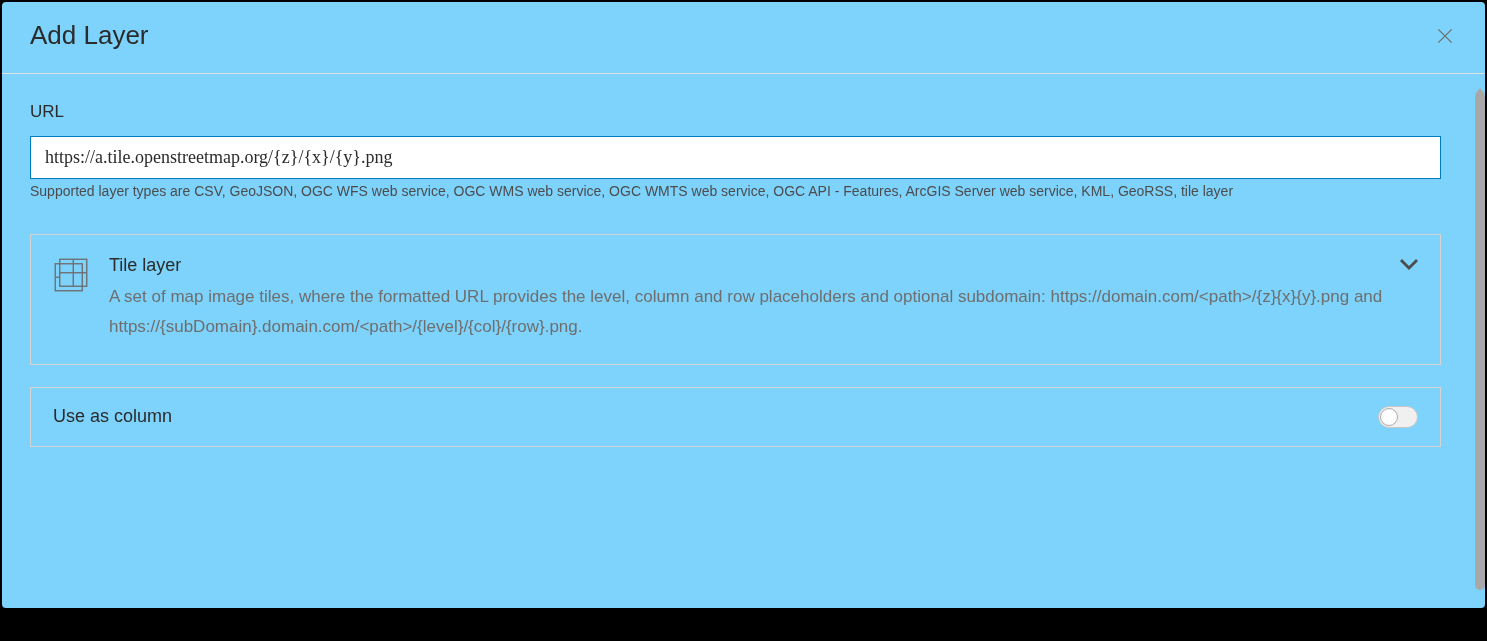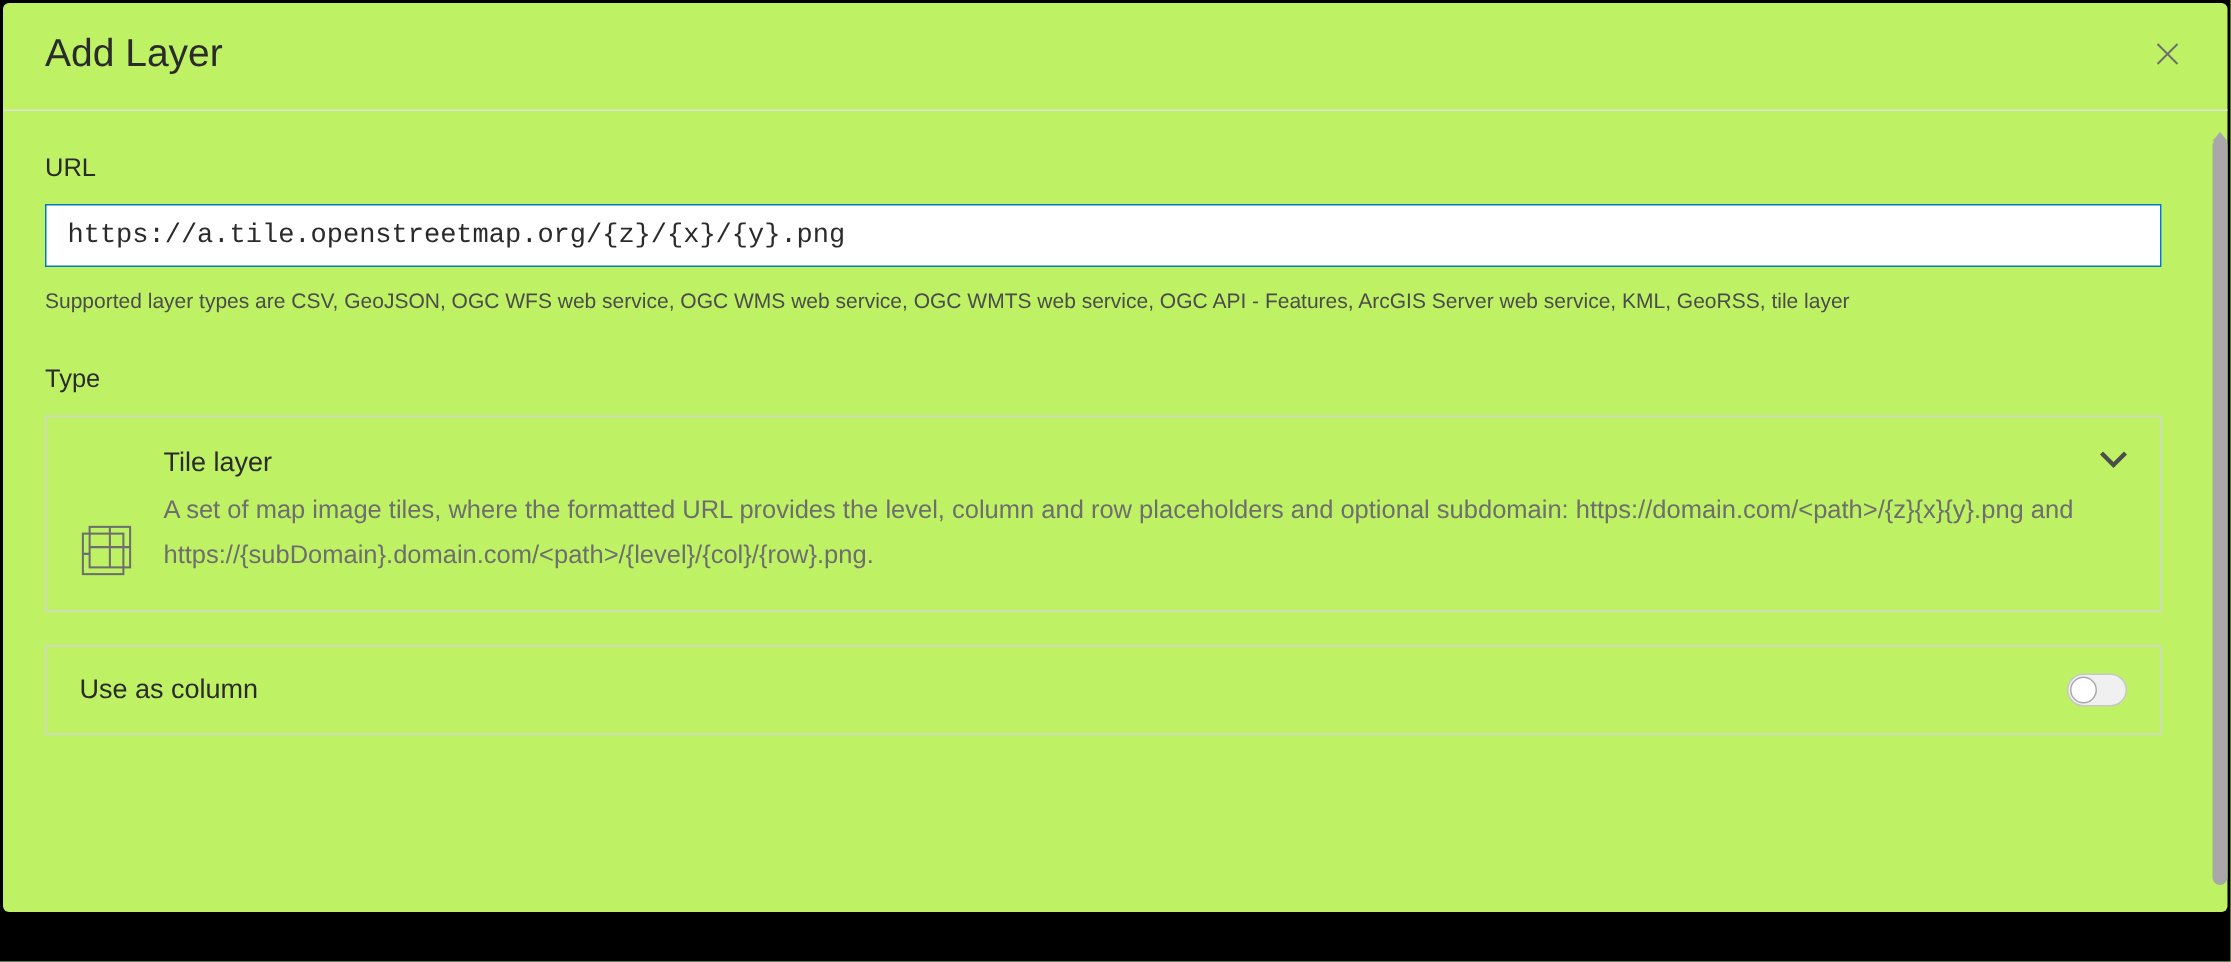--- a/index.html
+++ b/index.html
@@ -8,21 +8,21 @@
       padding: 0;
     }
     body {
       font-family: "Avenir Next", "Helvetica Neue", Helvetica, Arial, sans-serif;
       background: #000;
       width: 1487px;
       height: 641px;
       overflow: hidden;
     }
     .dialog {
-      background: #bef264;
+      background: #7dd3fc;
       width: 1483px;
       height: 606px;
       margin: 2px;
       border-radius: 4px;
       display: flex;
       flex-direction: column;
       position: relative;
     }
     .dialog-header {
       display: flex;
@@ -61,34 +61,34 @@
       margin-bottom: 14px;
       display: block;
     }
     .url-input {
       width: 100%;
       padding: 10px 14px;
       font-size: 18px;
       color: #2b2b2b;
       border: 1px solid #007ac2;
       outline: none;
-      font-family: Liberation Mono, monospace;
-      margin-bottom: 12px;
+      font-family: Liberation Serif, serif;
+      margin-bottom: 2px;
     }
     .help-text {
       font-size: 14px;
       color: #4c4c4c;
       line-height: 1.5;
       margin-bottom: 32px;
     }
     .type-card {
       border: 1px solid #d4d4d4;
       padding: 20px 22px 22px 22px;
       display: flex;
-      align-items: flex-end;
+      align-items: flex-start;
       gap: 20px;
       position: relative;
       margin-bottom: 22px;
       cursor: pointer;
     }
     .type-icon {
       flex-shrink: 0;
       width: 36px;
       height: 36px;
       margin-top: 2px;
@@ -183,21 +183,20 @@
 
   <div class="scroll-arrow"></div>
   <div class="scroll-indicator"></div>
 
   <div class="dialog-body">
 
     <label class="label">URL</label>
     <input class="url-input" type="text" value="https://a.tile.openstreetmap.org/{z}/{x}/{y}.png" style="">
     <div class="help-text">Supported layer types are CSV, GeoJSON, OGC WFS web service, OGC WMS web service, OGC WMTS web service, OGC API - Features, ArcGIS Server web service, KML, GeoRSS, tile layer</div>
 
-    <label class="label">Type</label>
 
     <div class="type-card">
       <div class="type-icon">
         <svg viewBox="0 0 32 32" fill="none" stroke="currentColor" stroke-width="1.2">
           <rect x="2" y="6" width="24" height="24"></rect>
           <rect x="6" y="2" width="24" height="24"></rect>
           <line x1="6" y1="14" x2="30" y2="14"></line>
           <line x1="18" y1="2" x2="18" y2="26"></line>
           <line x1="2" y1="18" x2="6" y2="18"></line>
         </svg>

